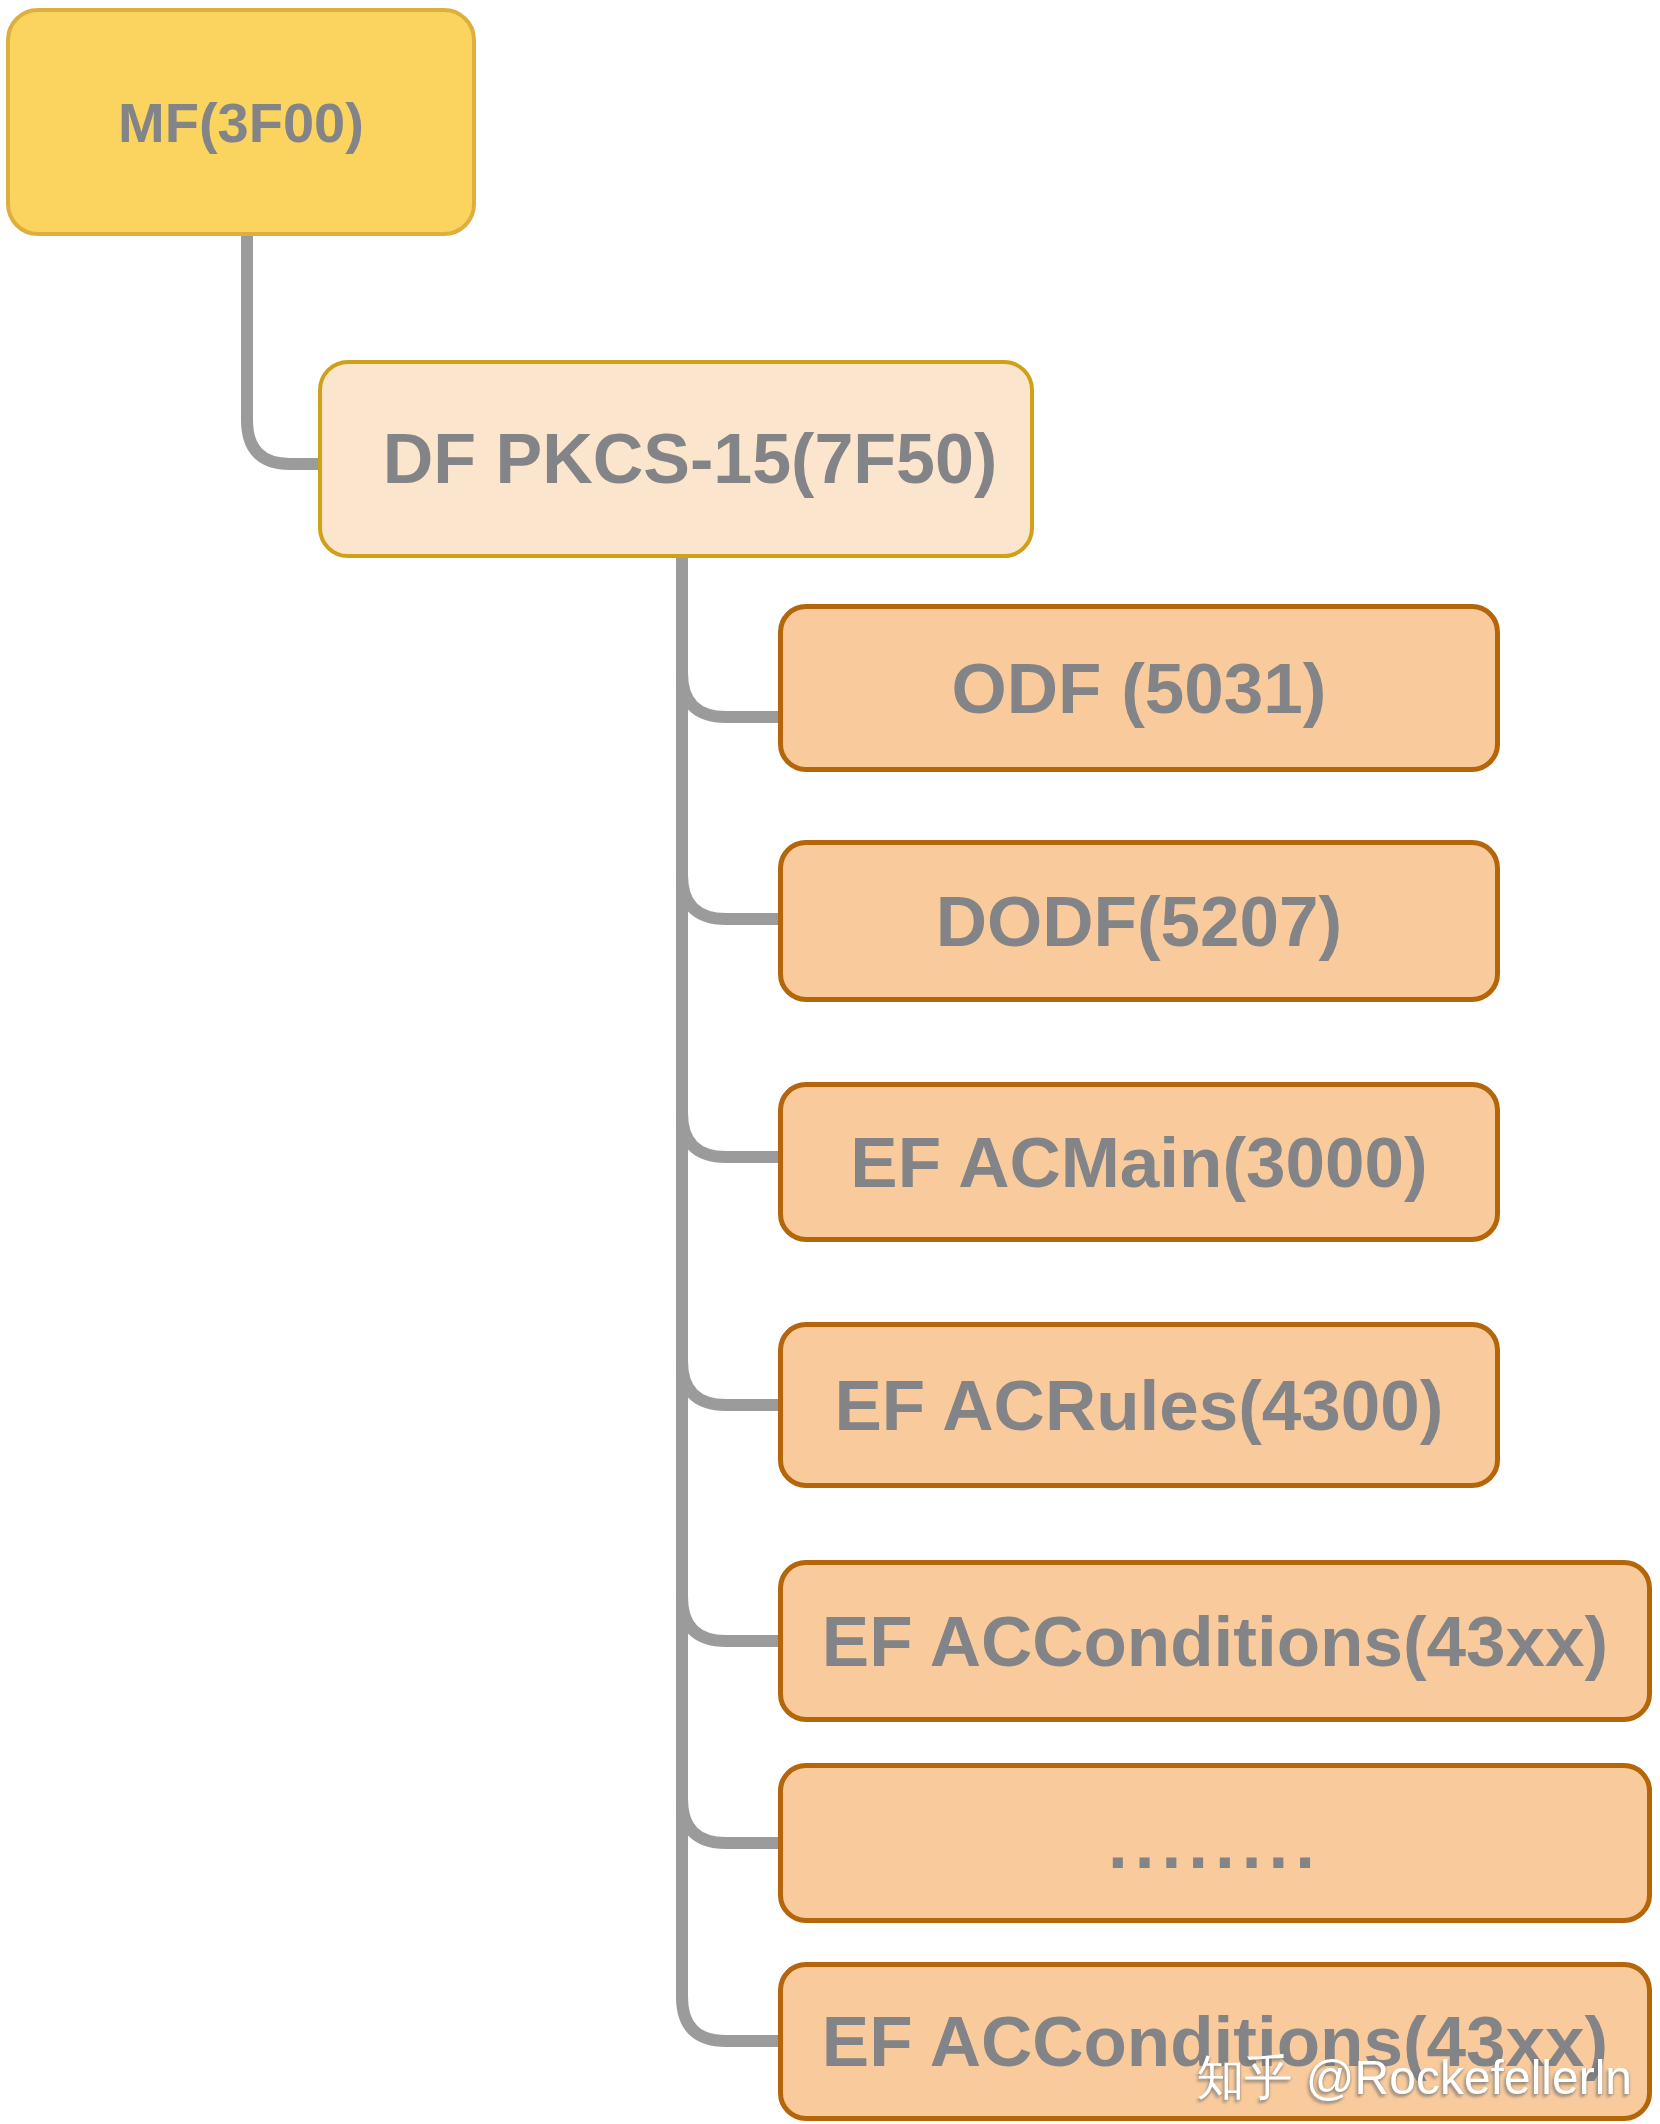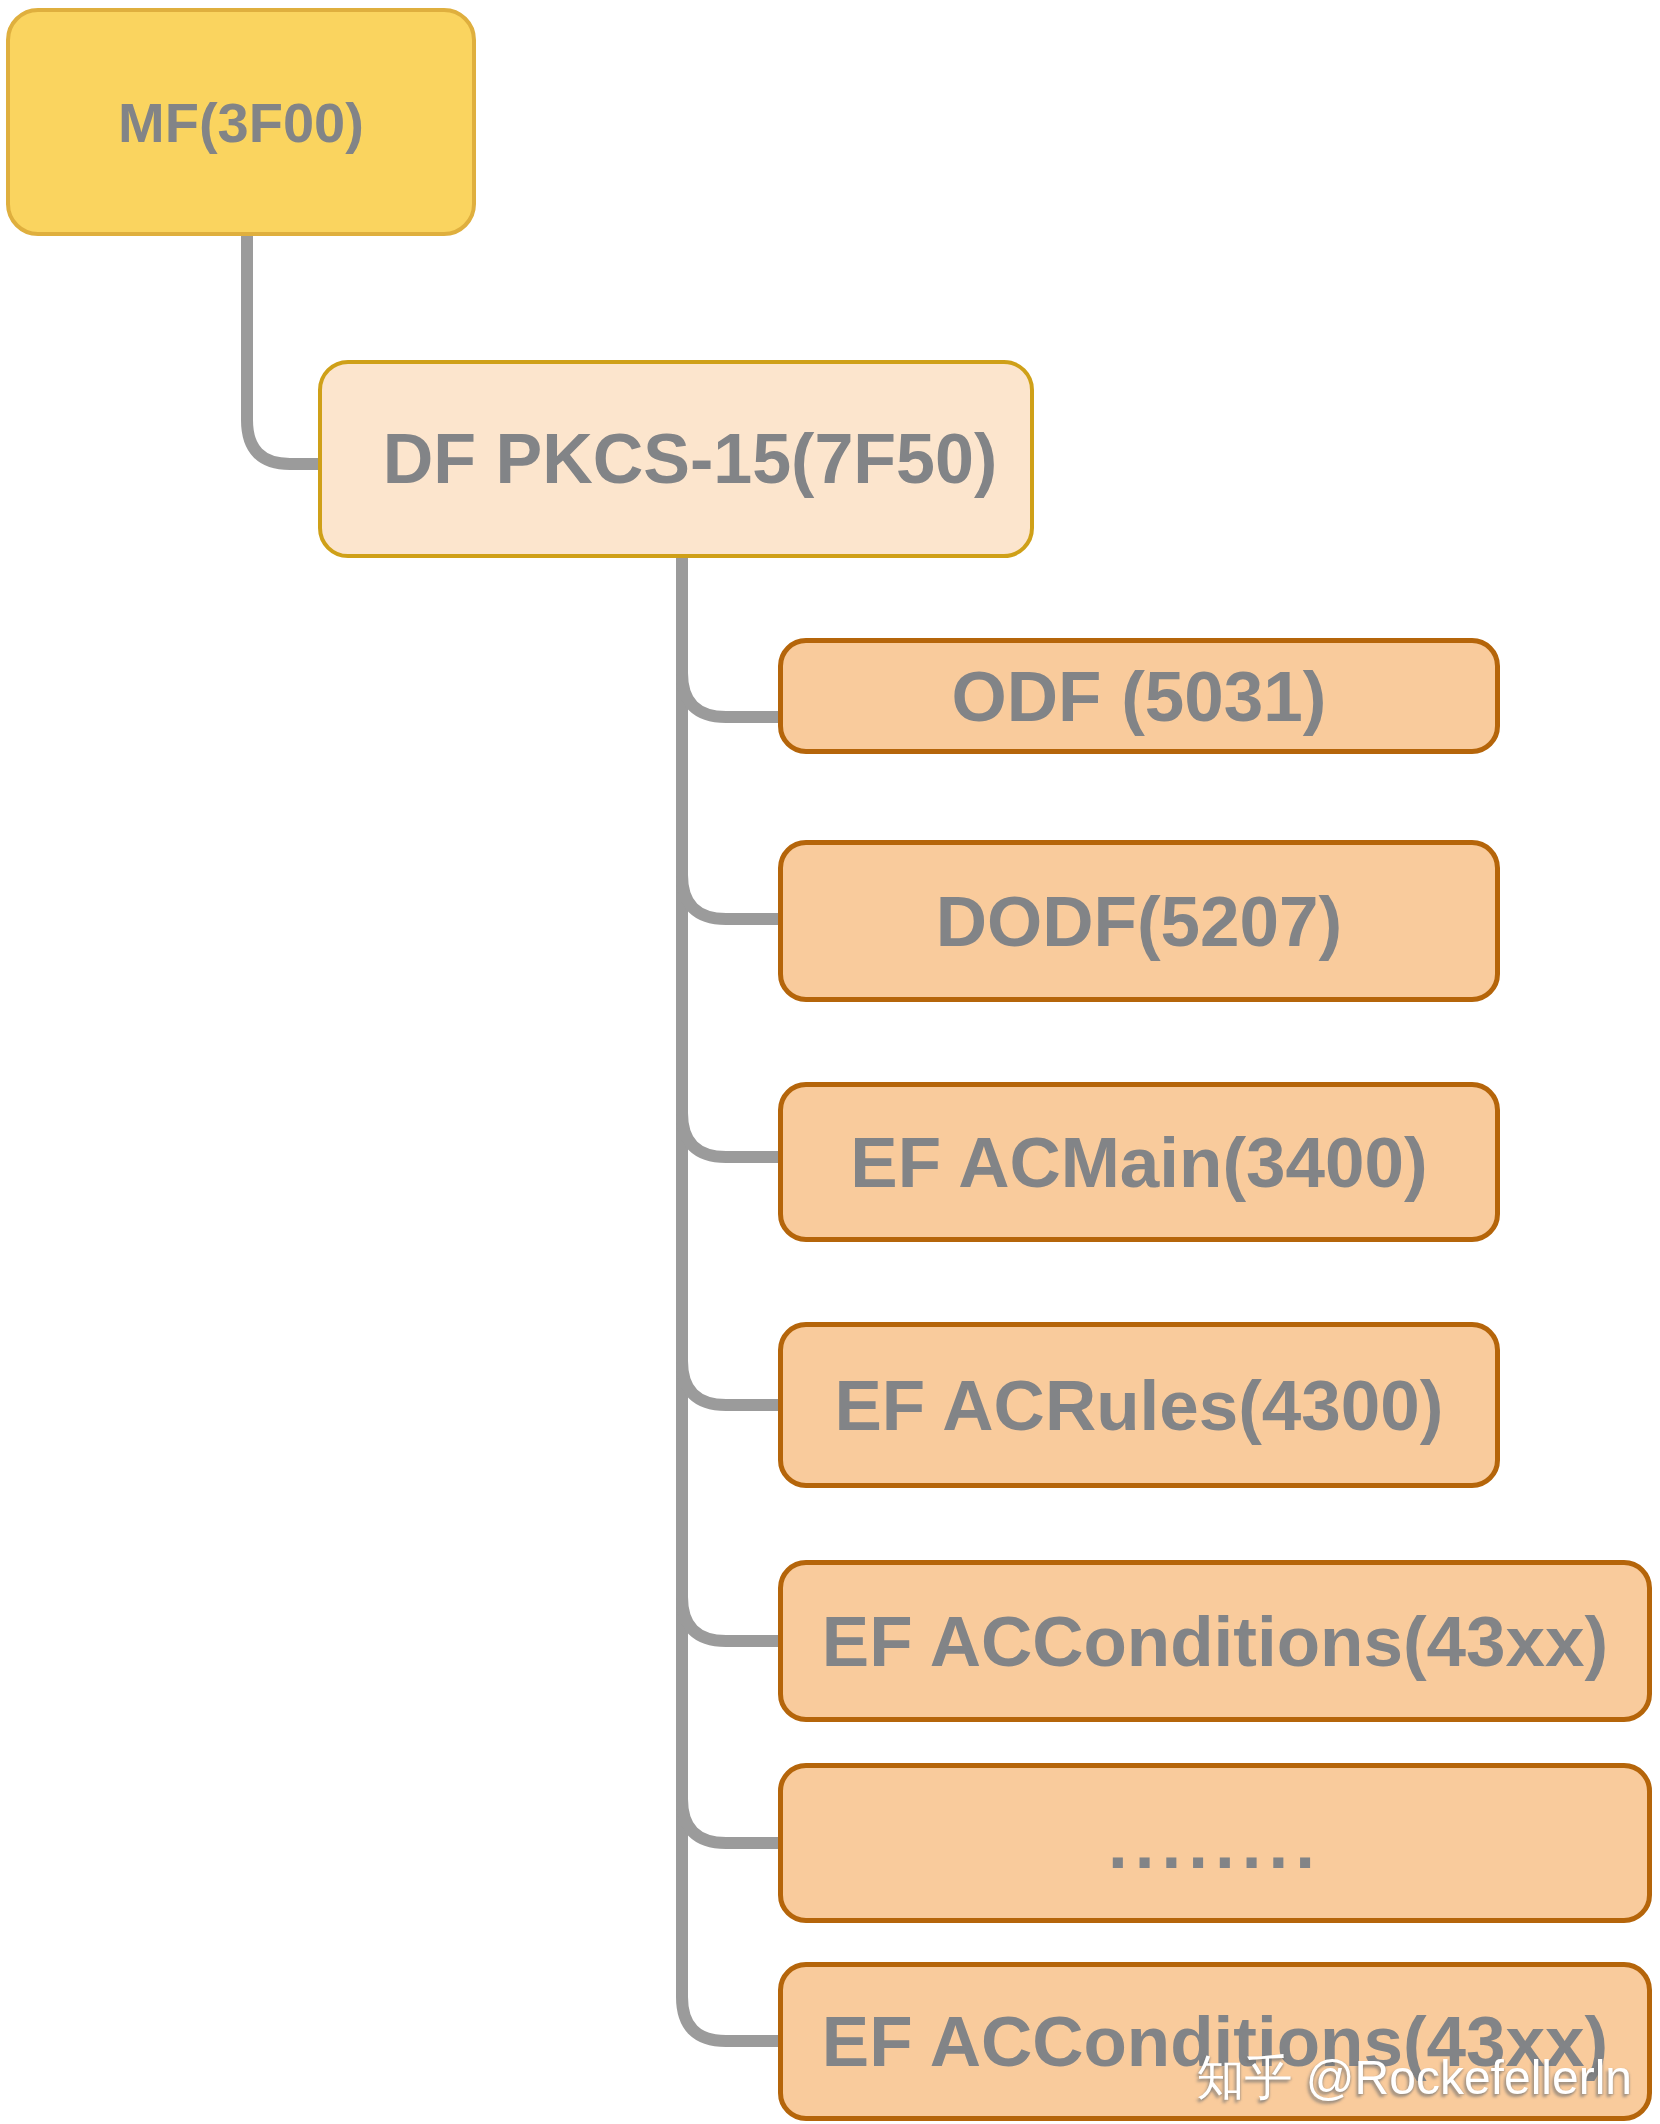--- a/index.html
+++ b/index.html
@@ -49,21 +49,21 @@
   }
   .node.child {
     left: 778px; width: 722px;
     background: var(--c-child-fill, #f9cb9c);
     border: 5px solid var(--c-child-border, #b5650a);
     border-radius: 28px;
     font-size: 71px;
   }
   .node.child.wide { width: 874px; }
   .node.child .dots { letter-spacing: 7px; }
-  #node-odf          { top: 638px;  height: 116px; }
+  #node-odf          { top: 604px;  height: 168px; }
   #node-dodf         { top: 840px;  height: 162px; }
   #node-acmain       { top: 1082px; height: 160px; }
   #node-acrules      { top: 1322px; height: 166px; }
   #node-acconditions { top: 1560px; height: 162px; }
   #node-dots         { top: 1763px; height: 160px; }
   #node-acconditions2{ top: 1962px; height: 159px; }
   .watermark {
     position: absolute;
     right: 28px;
     top: 2046px;
@@ -103,21 +103,21 @@
 
   <div class="node child" id="node-odf">
     <span>ODF (5031)</span>
   </div>
 
   <div class="node child" id="node-dodf">
     <span>DODF(5207)</span>
   </div>
 
   <div class="node child" id="node-acmain">
-    <span>EF ACMain(3400)</span>
+    <span>EF ACMain(3000)</span>
   </div>
 
   <div class="node child" id="node-acrules">
     <span>EF ACRules(4300)</span>
   </div>
 
   <div class="node child wide" id="node-acconditions">
     <span>EF ACConditions(43xx)</span>
   </div>
 

